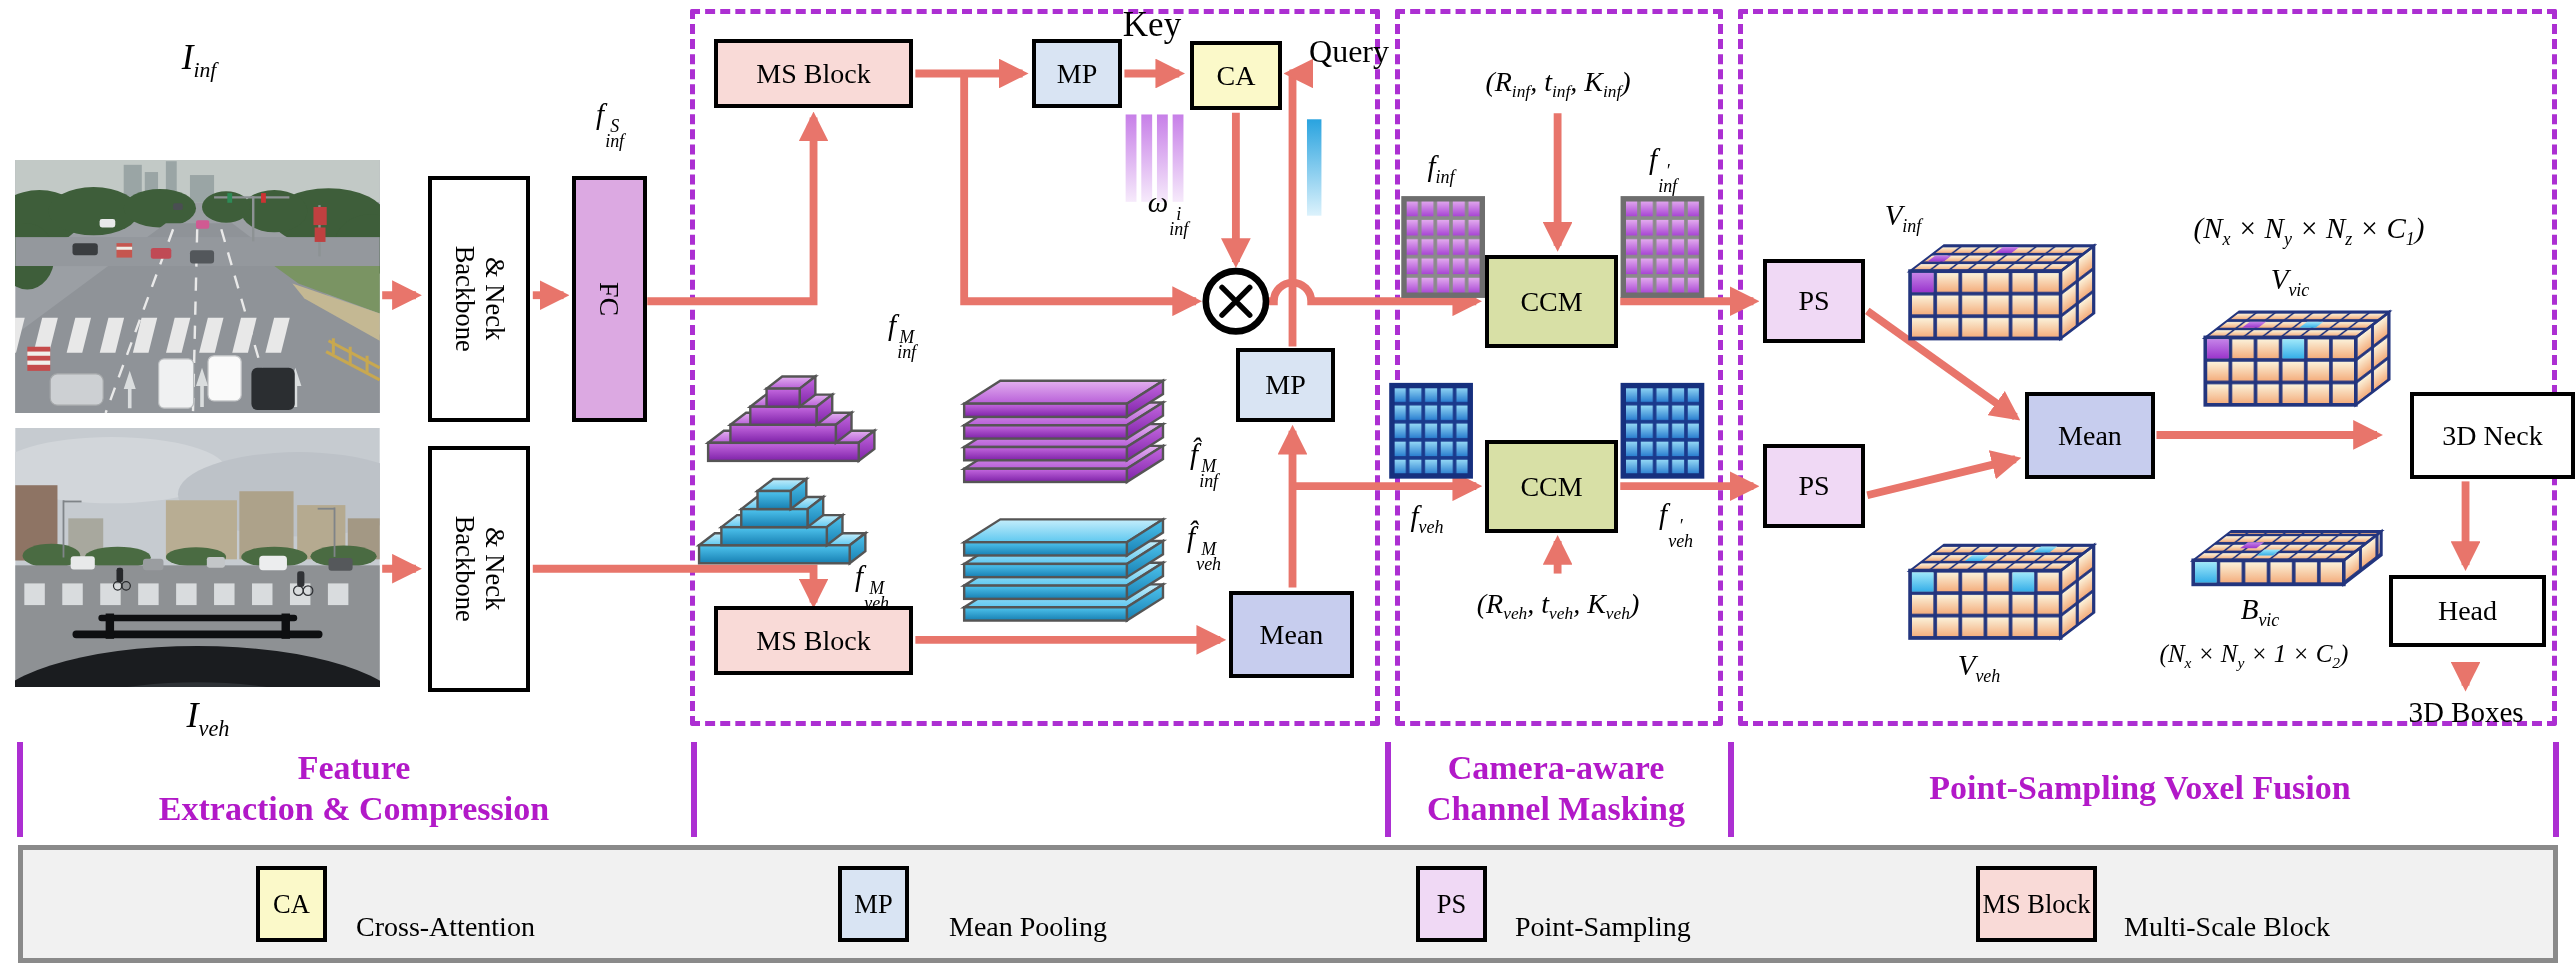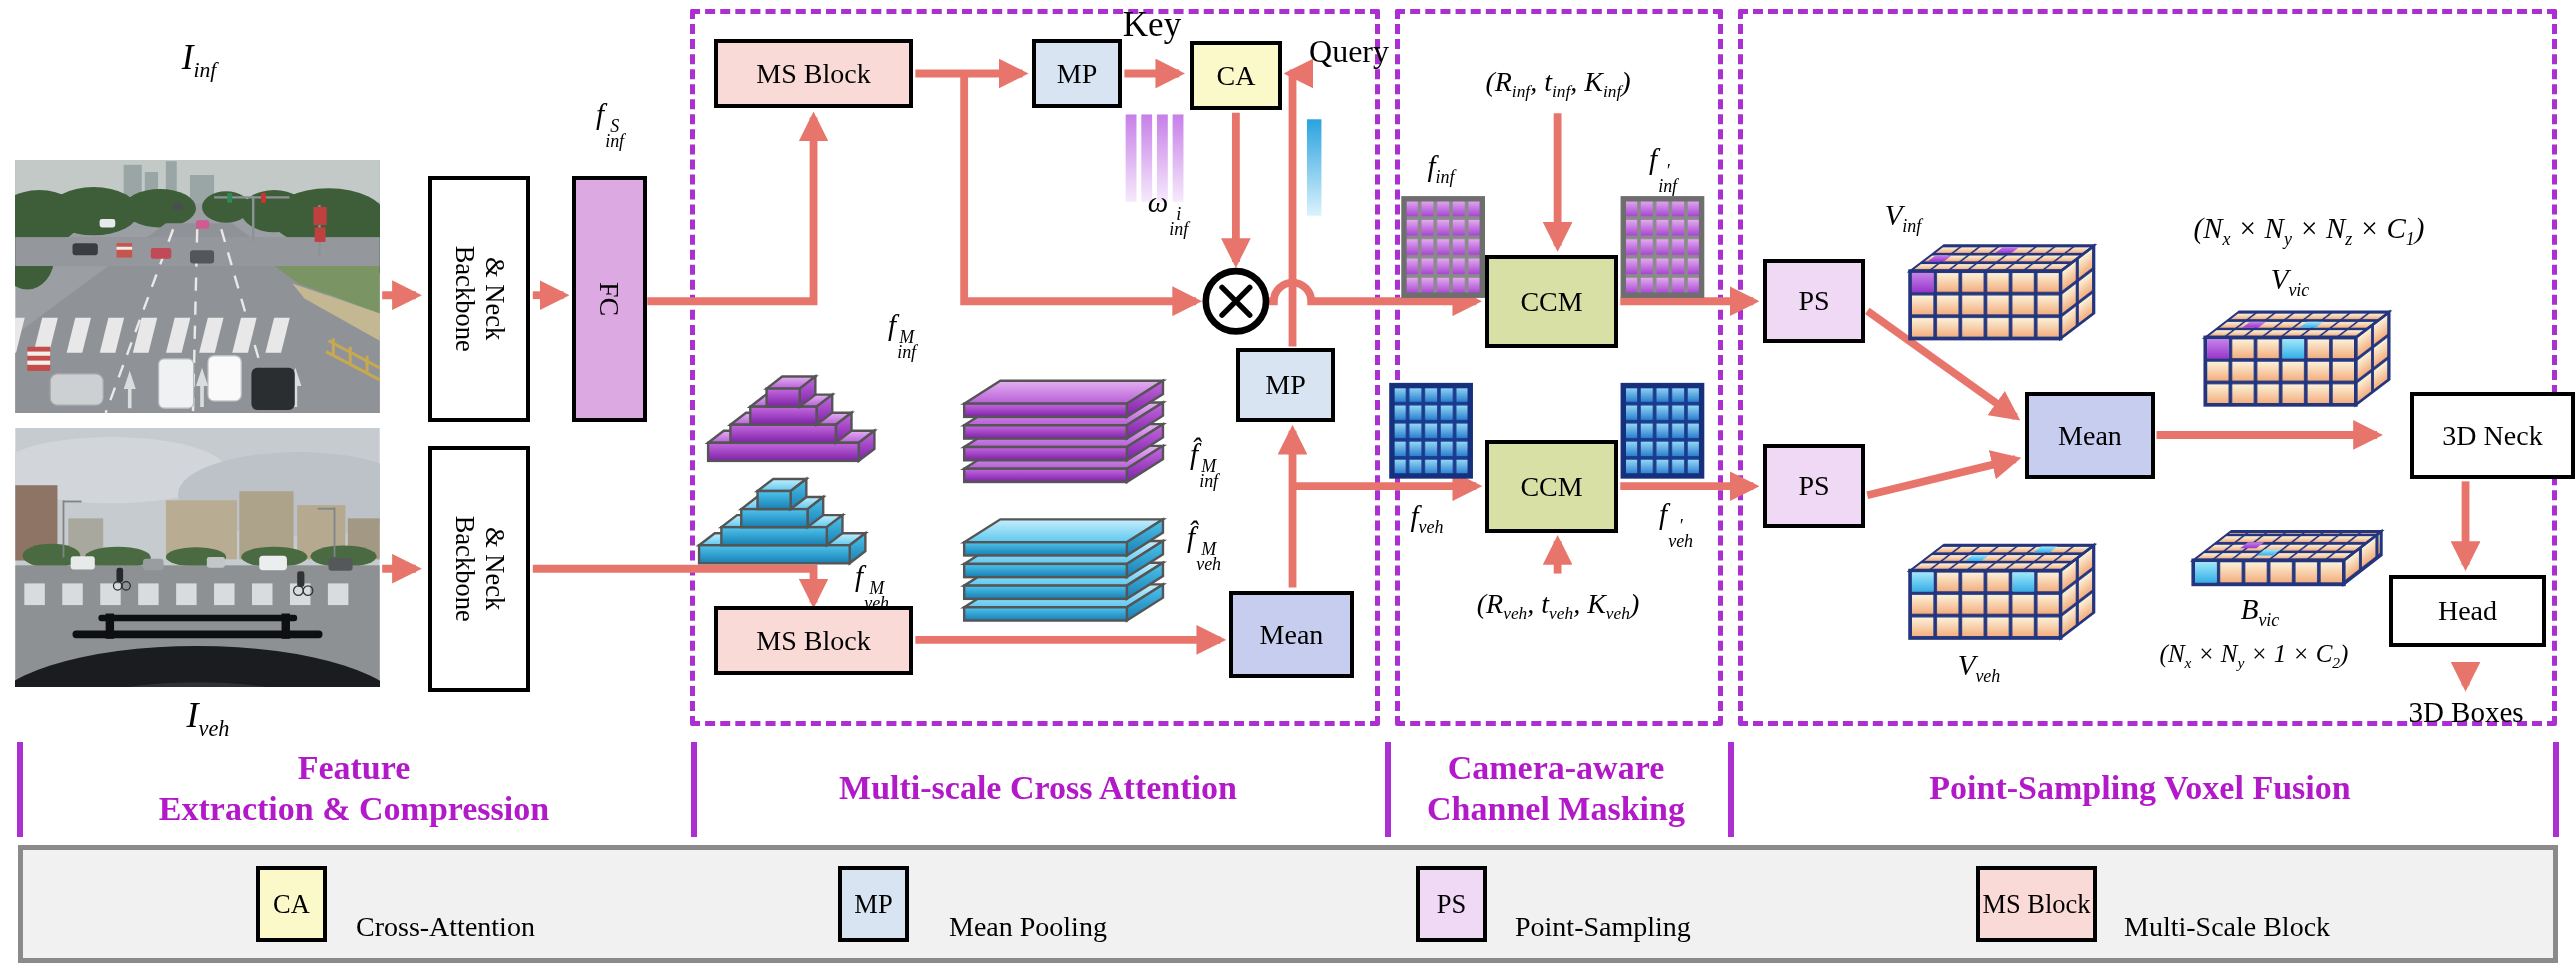--- a/index.html
+++ b/index.html
@@ -533,23 +533,20 @@
 
   <div class="secdiv" style="left:17px;top:742px;height:95px;"></div>
   <div class="secdiv" style="left:691px;top:742px;height:95px;"></div>
   <div class="secdiv" style="left:1385px;top:742px;height:95px;"></div>
   <div class="secdiv" style="left:1728px;top:742px;height:95px;"></div>
   <div class="secdiv" style="left:2553px;top:742px;height:95px;"></div>
   <div class="sectitle" style="left:354px;top:788px;">
     <div>Feature</div>
     <div>Extraction &amp; Compression</div>
   </div>
-  <div class="sectitle" style="left:1038px;top:788px;">
-    <div>Multi-scale Cross Attention</div>
-  </div>
   <div class="sectitle" style="left:1556px;top:788px;">
     <div>Camera-aware</div>
     <div>Channel Masking</div>
   </div>
   <div class="sectitle" style="left:2140px;top:788px;">
     <div>Point-Sampling Voxel Fusion</div>
   </div>
 
   <div id="legend"></div>
   <div class="lgswatch" style="left: 256px; width: 71px; background-color: rgb(251, 249, 201);">

